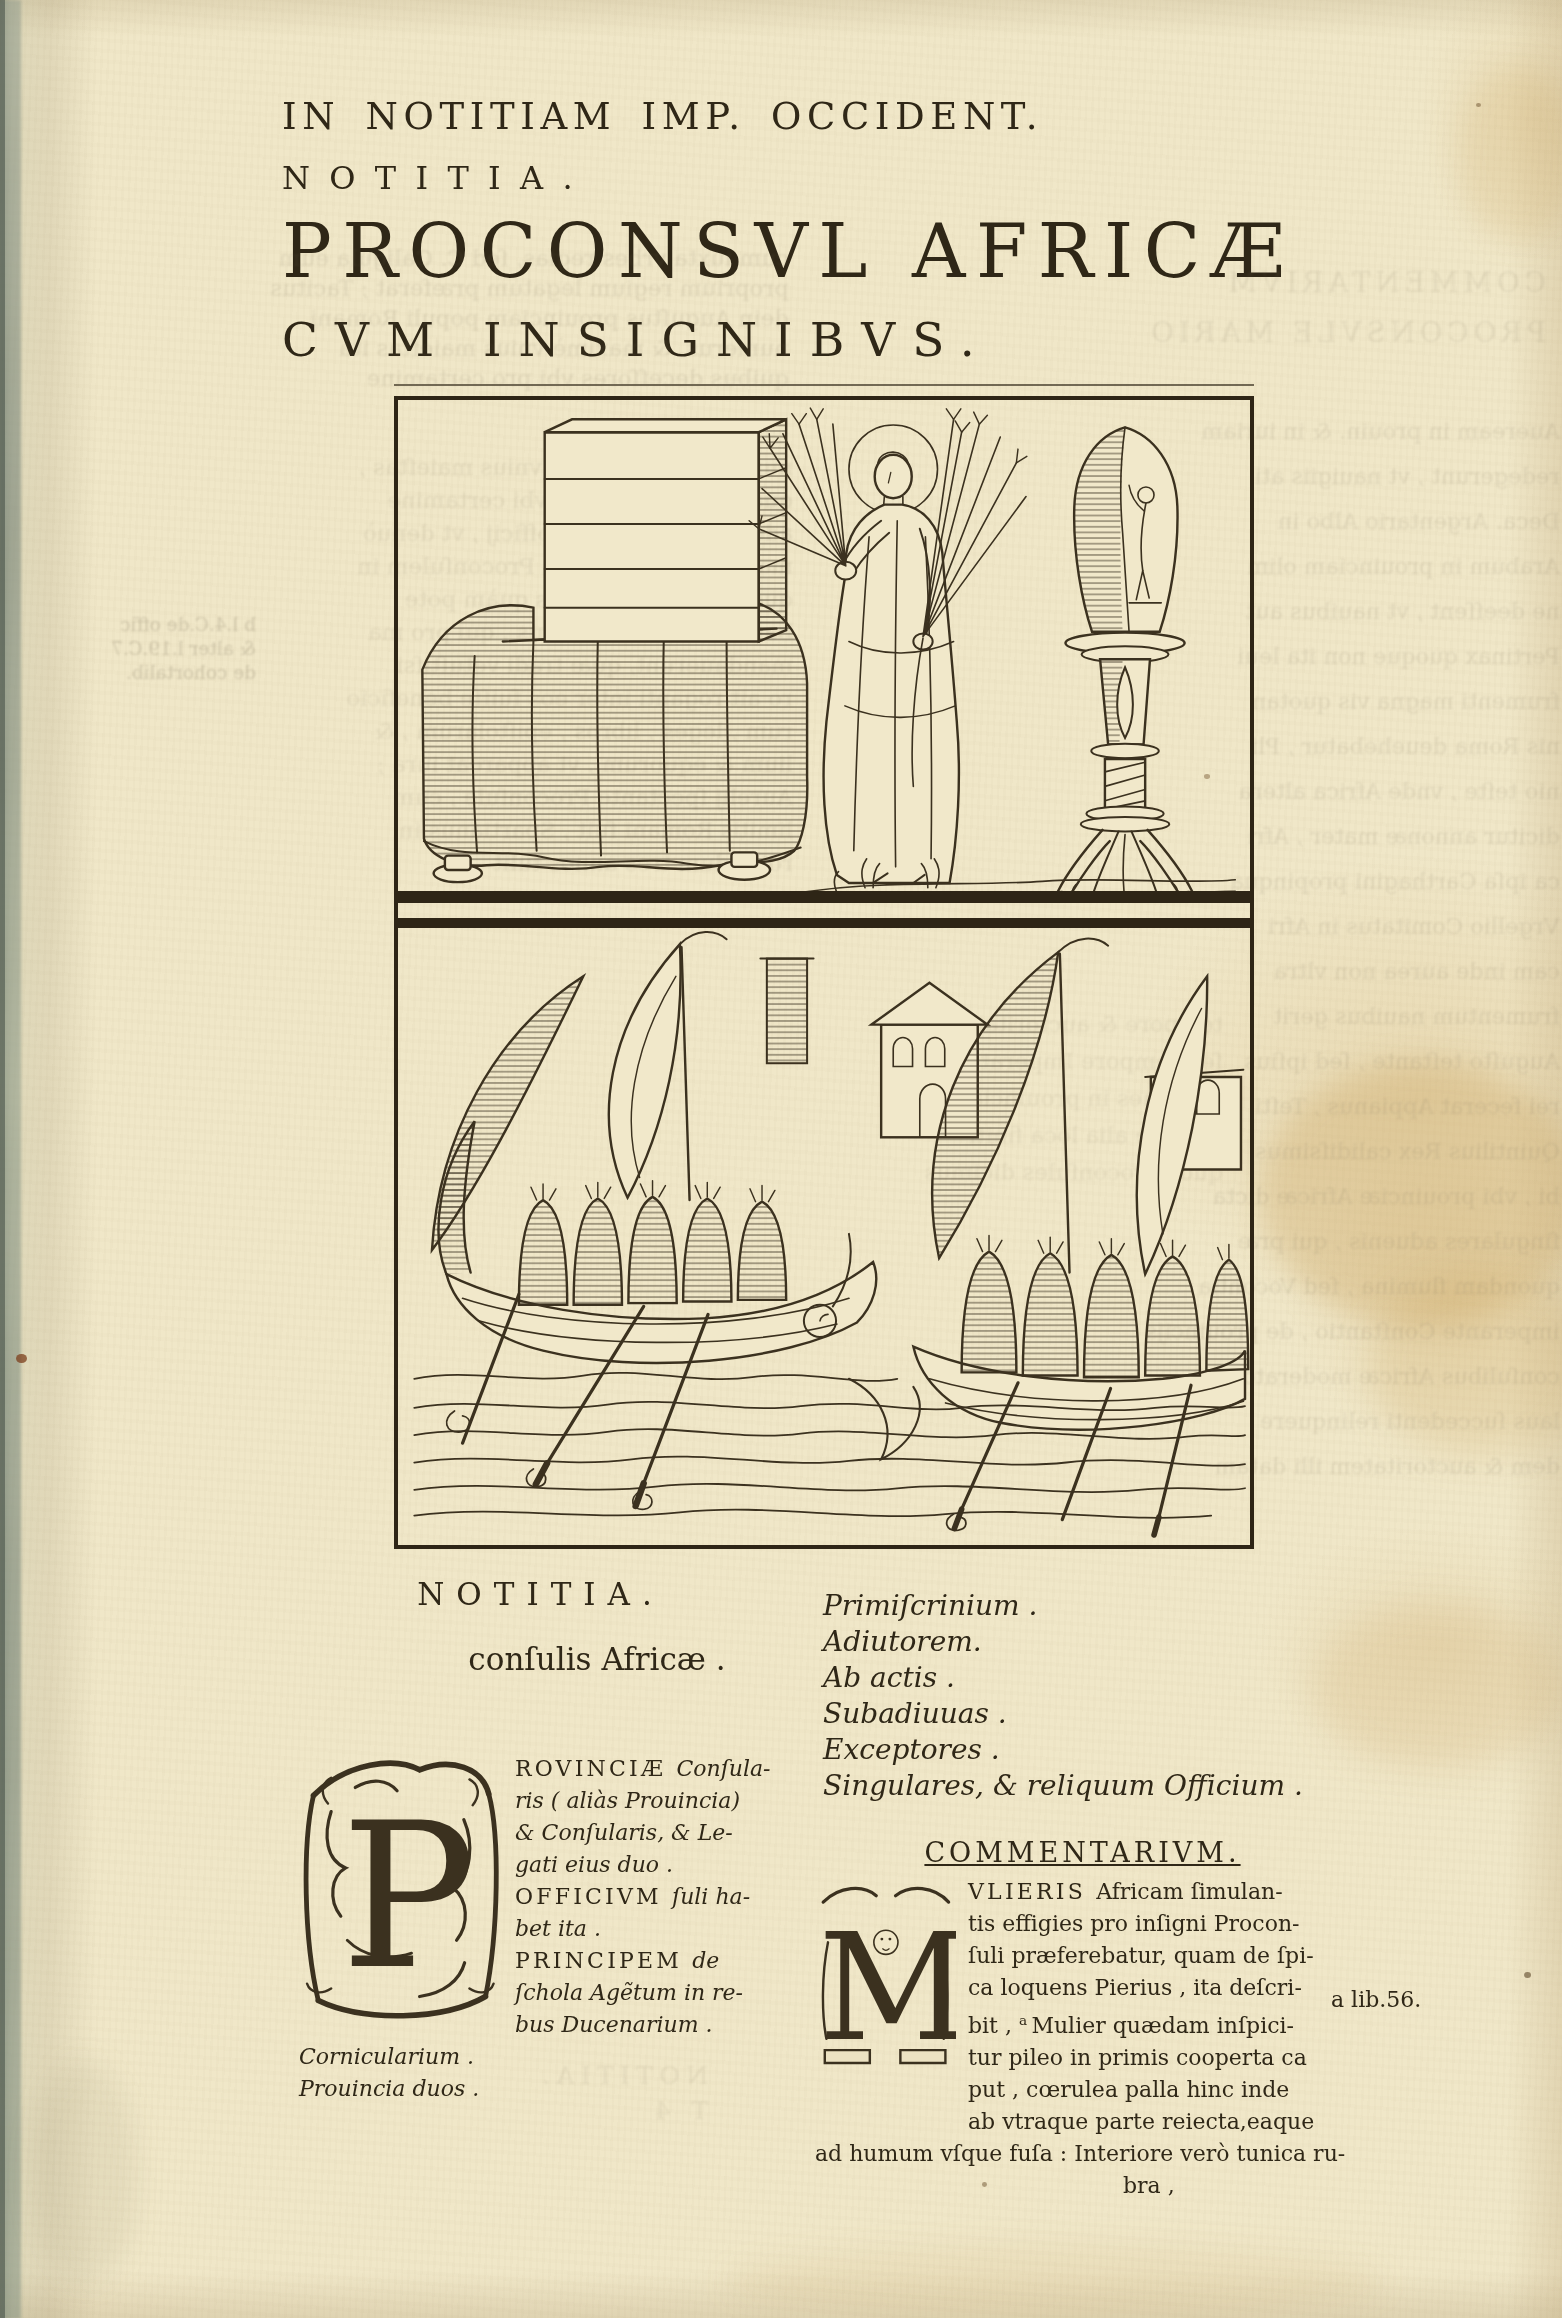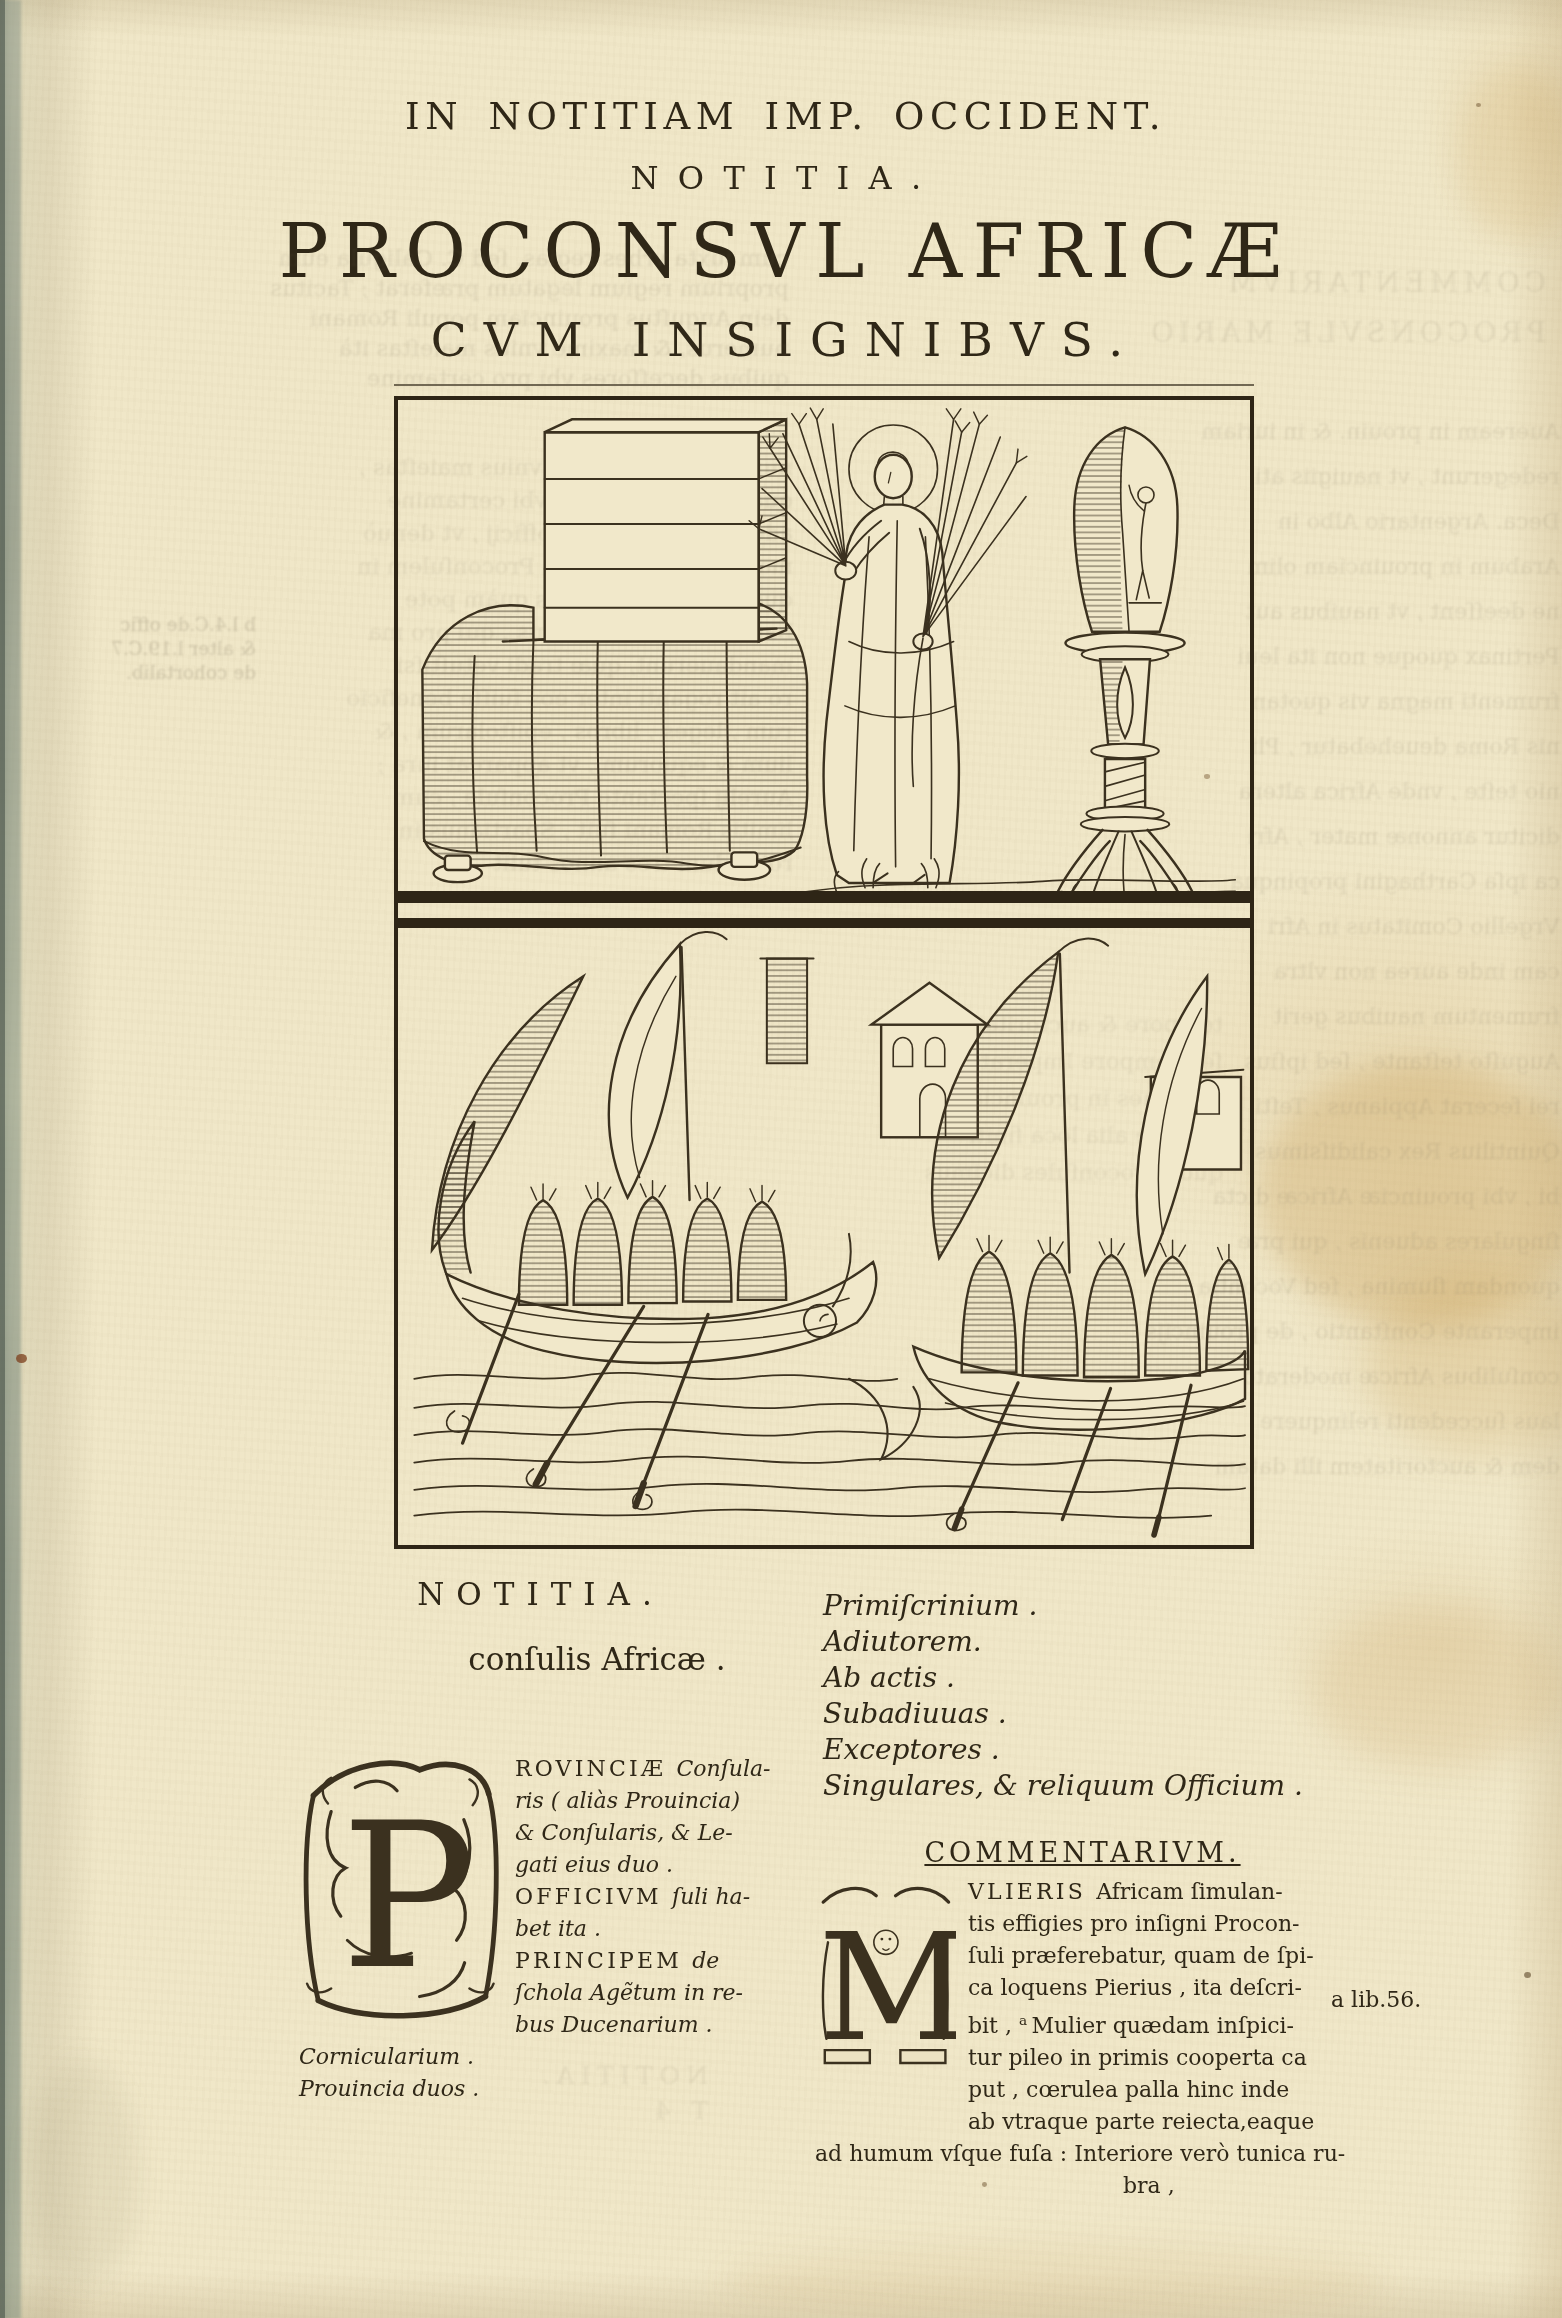--- a/index.html
+++ b/index.html
@@ -18,21 +18,21 @@
       linear-gradient(0deg, rgba(152,128,84,.20) 0px, rgba(0,0,0,0) 48px),
       repeating-linear-gradient(92deg, rgba(120,100,60,.022) 0 2.4px, rgba(0,0,0,0) 2.4px 6.4px),
       repeating-linear-gradient(4deg, rgba(140,118,76,.018) 0 4px, rgba(0,0,0,0) 4px 10.5px);
   }
   .edge-strip{position:absolute;left:0;top:0;width:21px;height:2319px;
     background:linear-gradient(180deg,#96a091,#78857a 22%,#93a08e 47%,#76857a 71%,#8d9a89);
     opacity:.55;filter:blur(1.6px);}
   .edge-line{position:absolute;left:0;top:0;width:4.8px;height:2319px;background:#49544a;opacity:.6;}
 
   
-  .h-center{position:absolute;left:270px;width:1031px;text-align:center;white-space:nowrap;}
+  .h-center{position:absolute;left:282px;width:1031px;white-space:nowrap;}
   .h1{top:95px;font-size:37px;letter-spacing:5.6px;word-spacing:8px;}
   .h2{top:159px;font-size:32px;letter-spacing:19.3px;}
   .h3{top:208px;font-size:74px;letter-spacing:10.5px;}
   .h4{top:312px;font-size:47px;letter-spacing:17px;}
 
   
   .frame-toprule{position:absolute;left:394px;top:384px;width:860px;height:2.4px;background:#2e2516;opacity:.65;}
   .woodcut{position:absolute;left:394px;top:396px;width:852px;height:1145px;border:4px solid #2e2516;z-index:2;}
   .wc-divider{height:37px;border-top:12px solid #2e2516;border-bottom:10.5px solid #2e2516;box-sizing:border-box;}
   .woodcut svg{display:block;}

